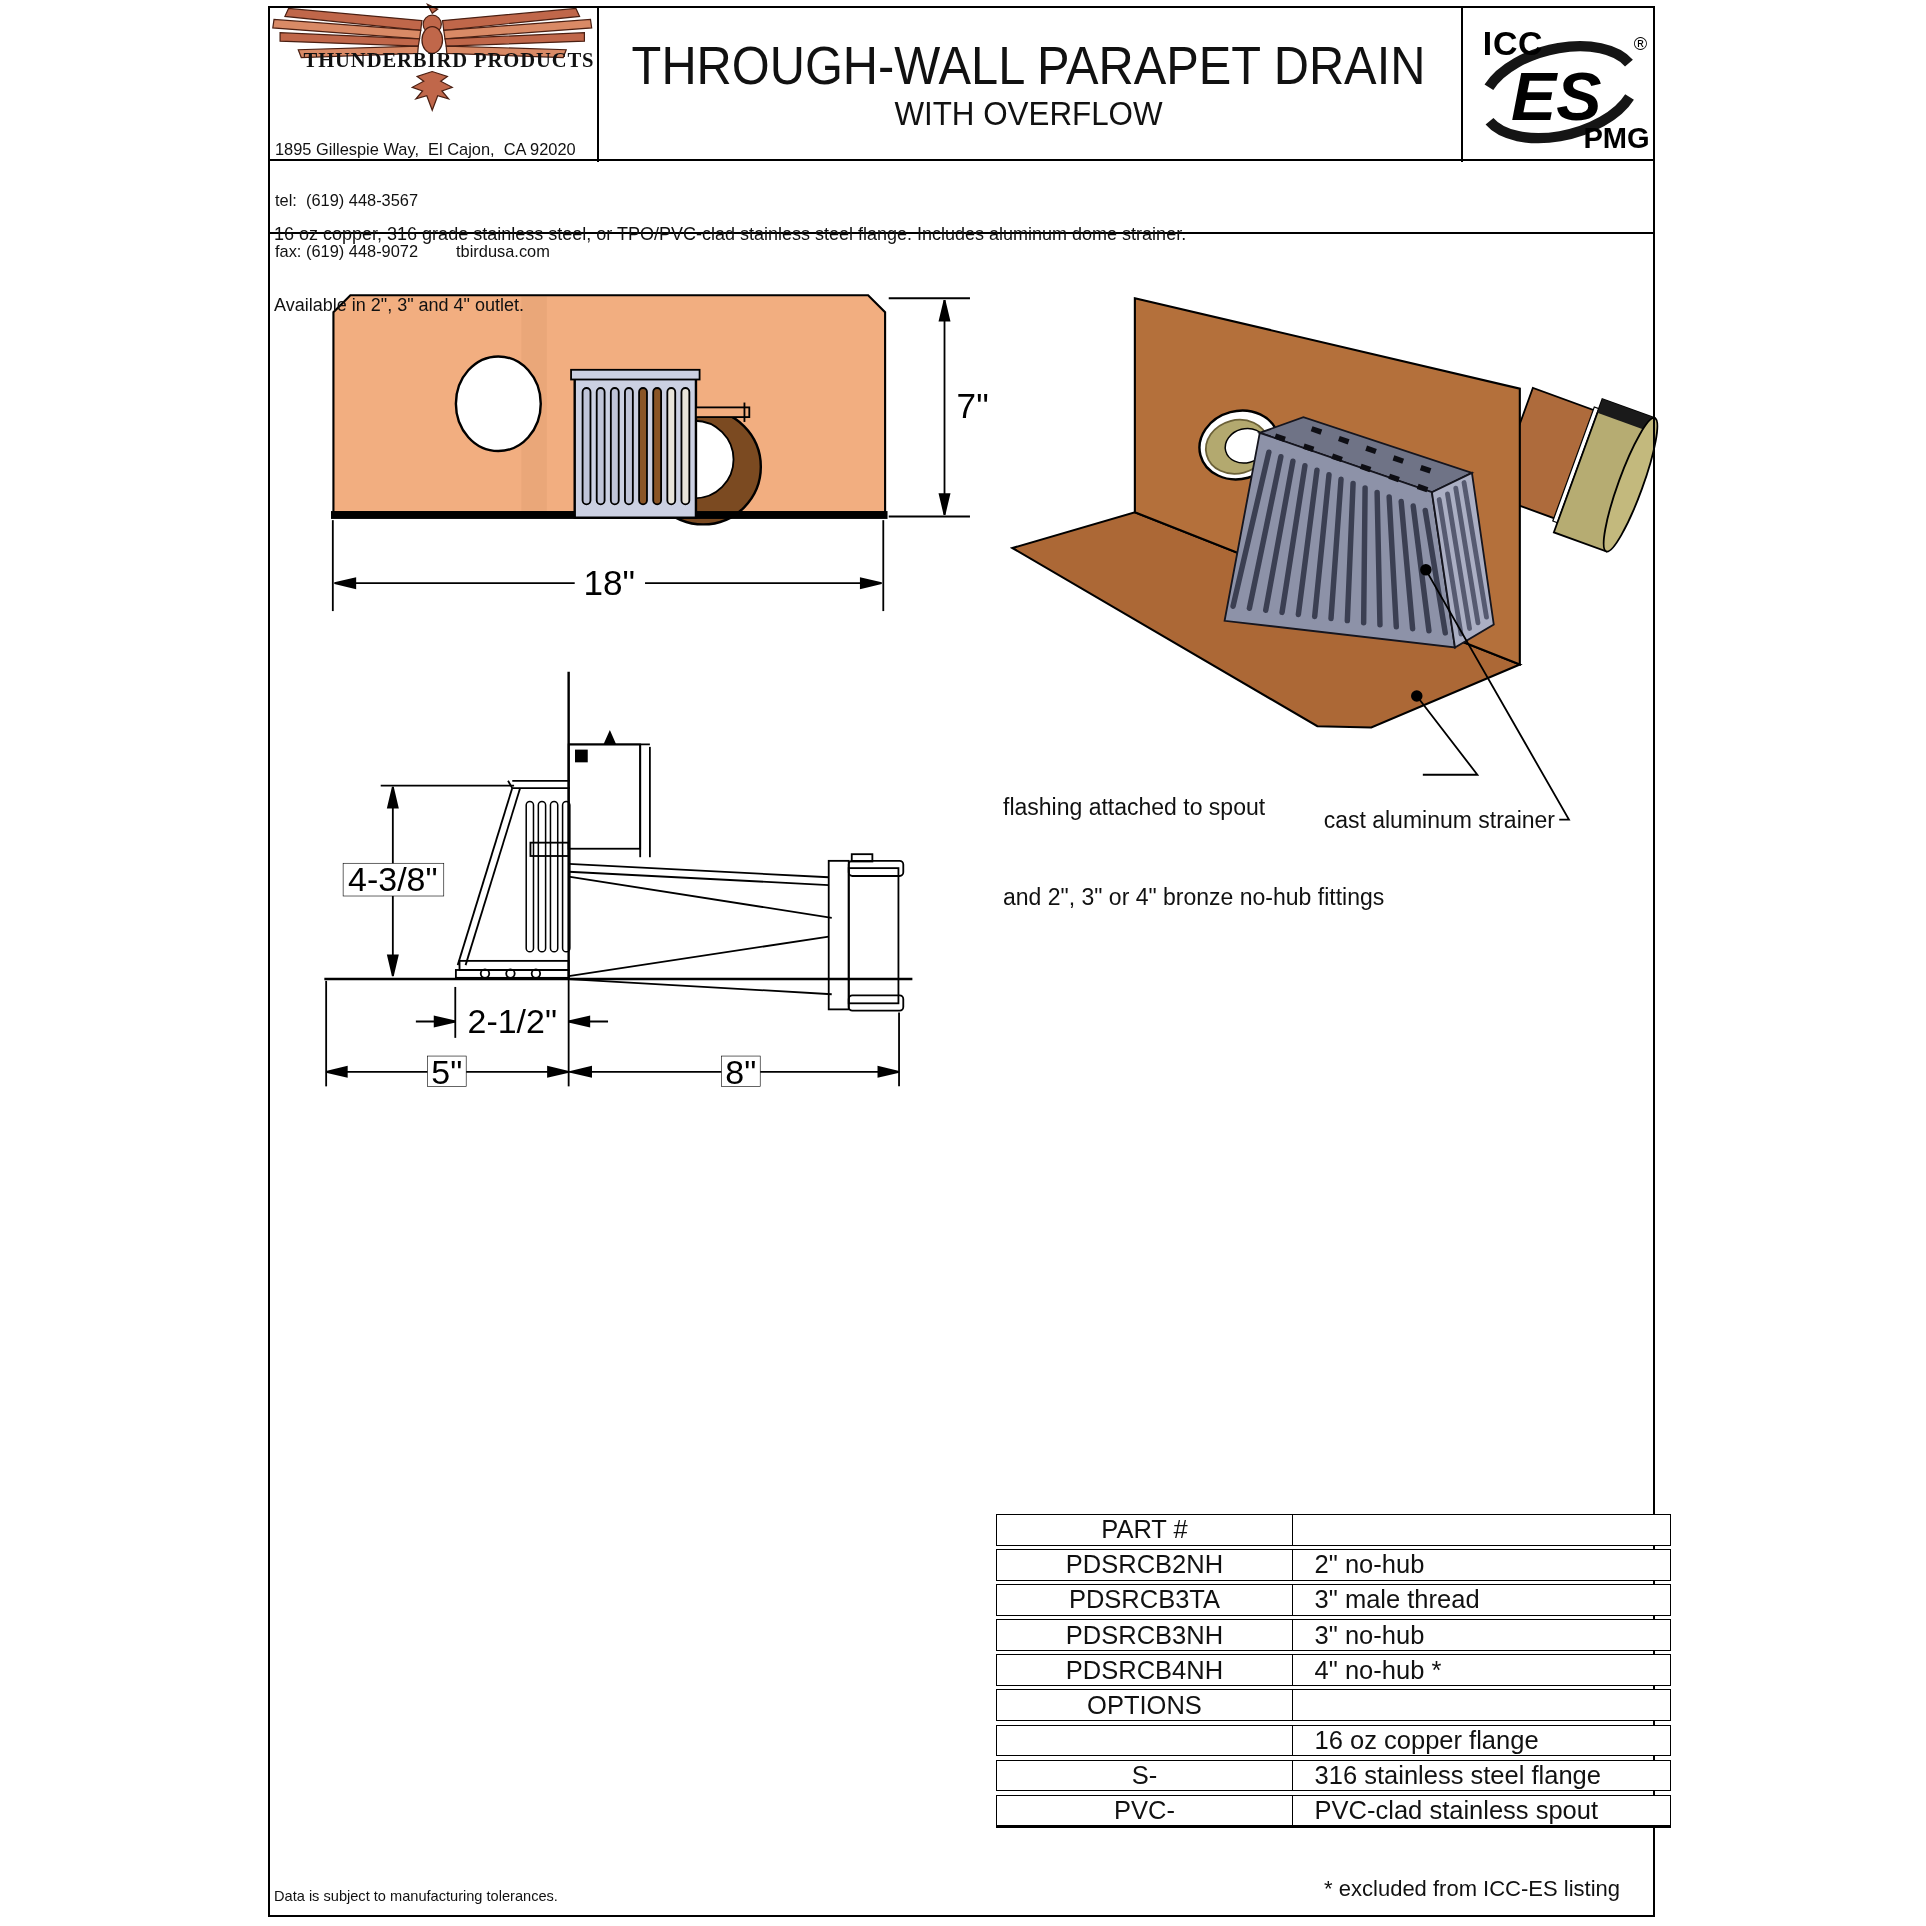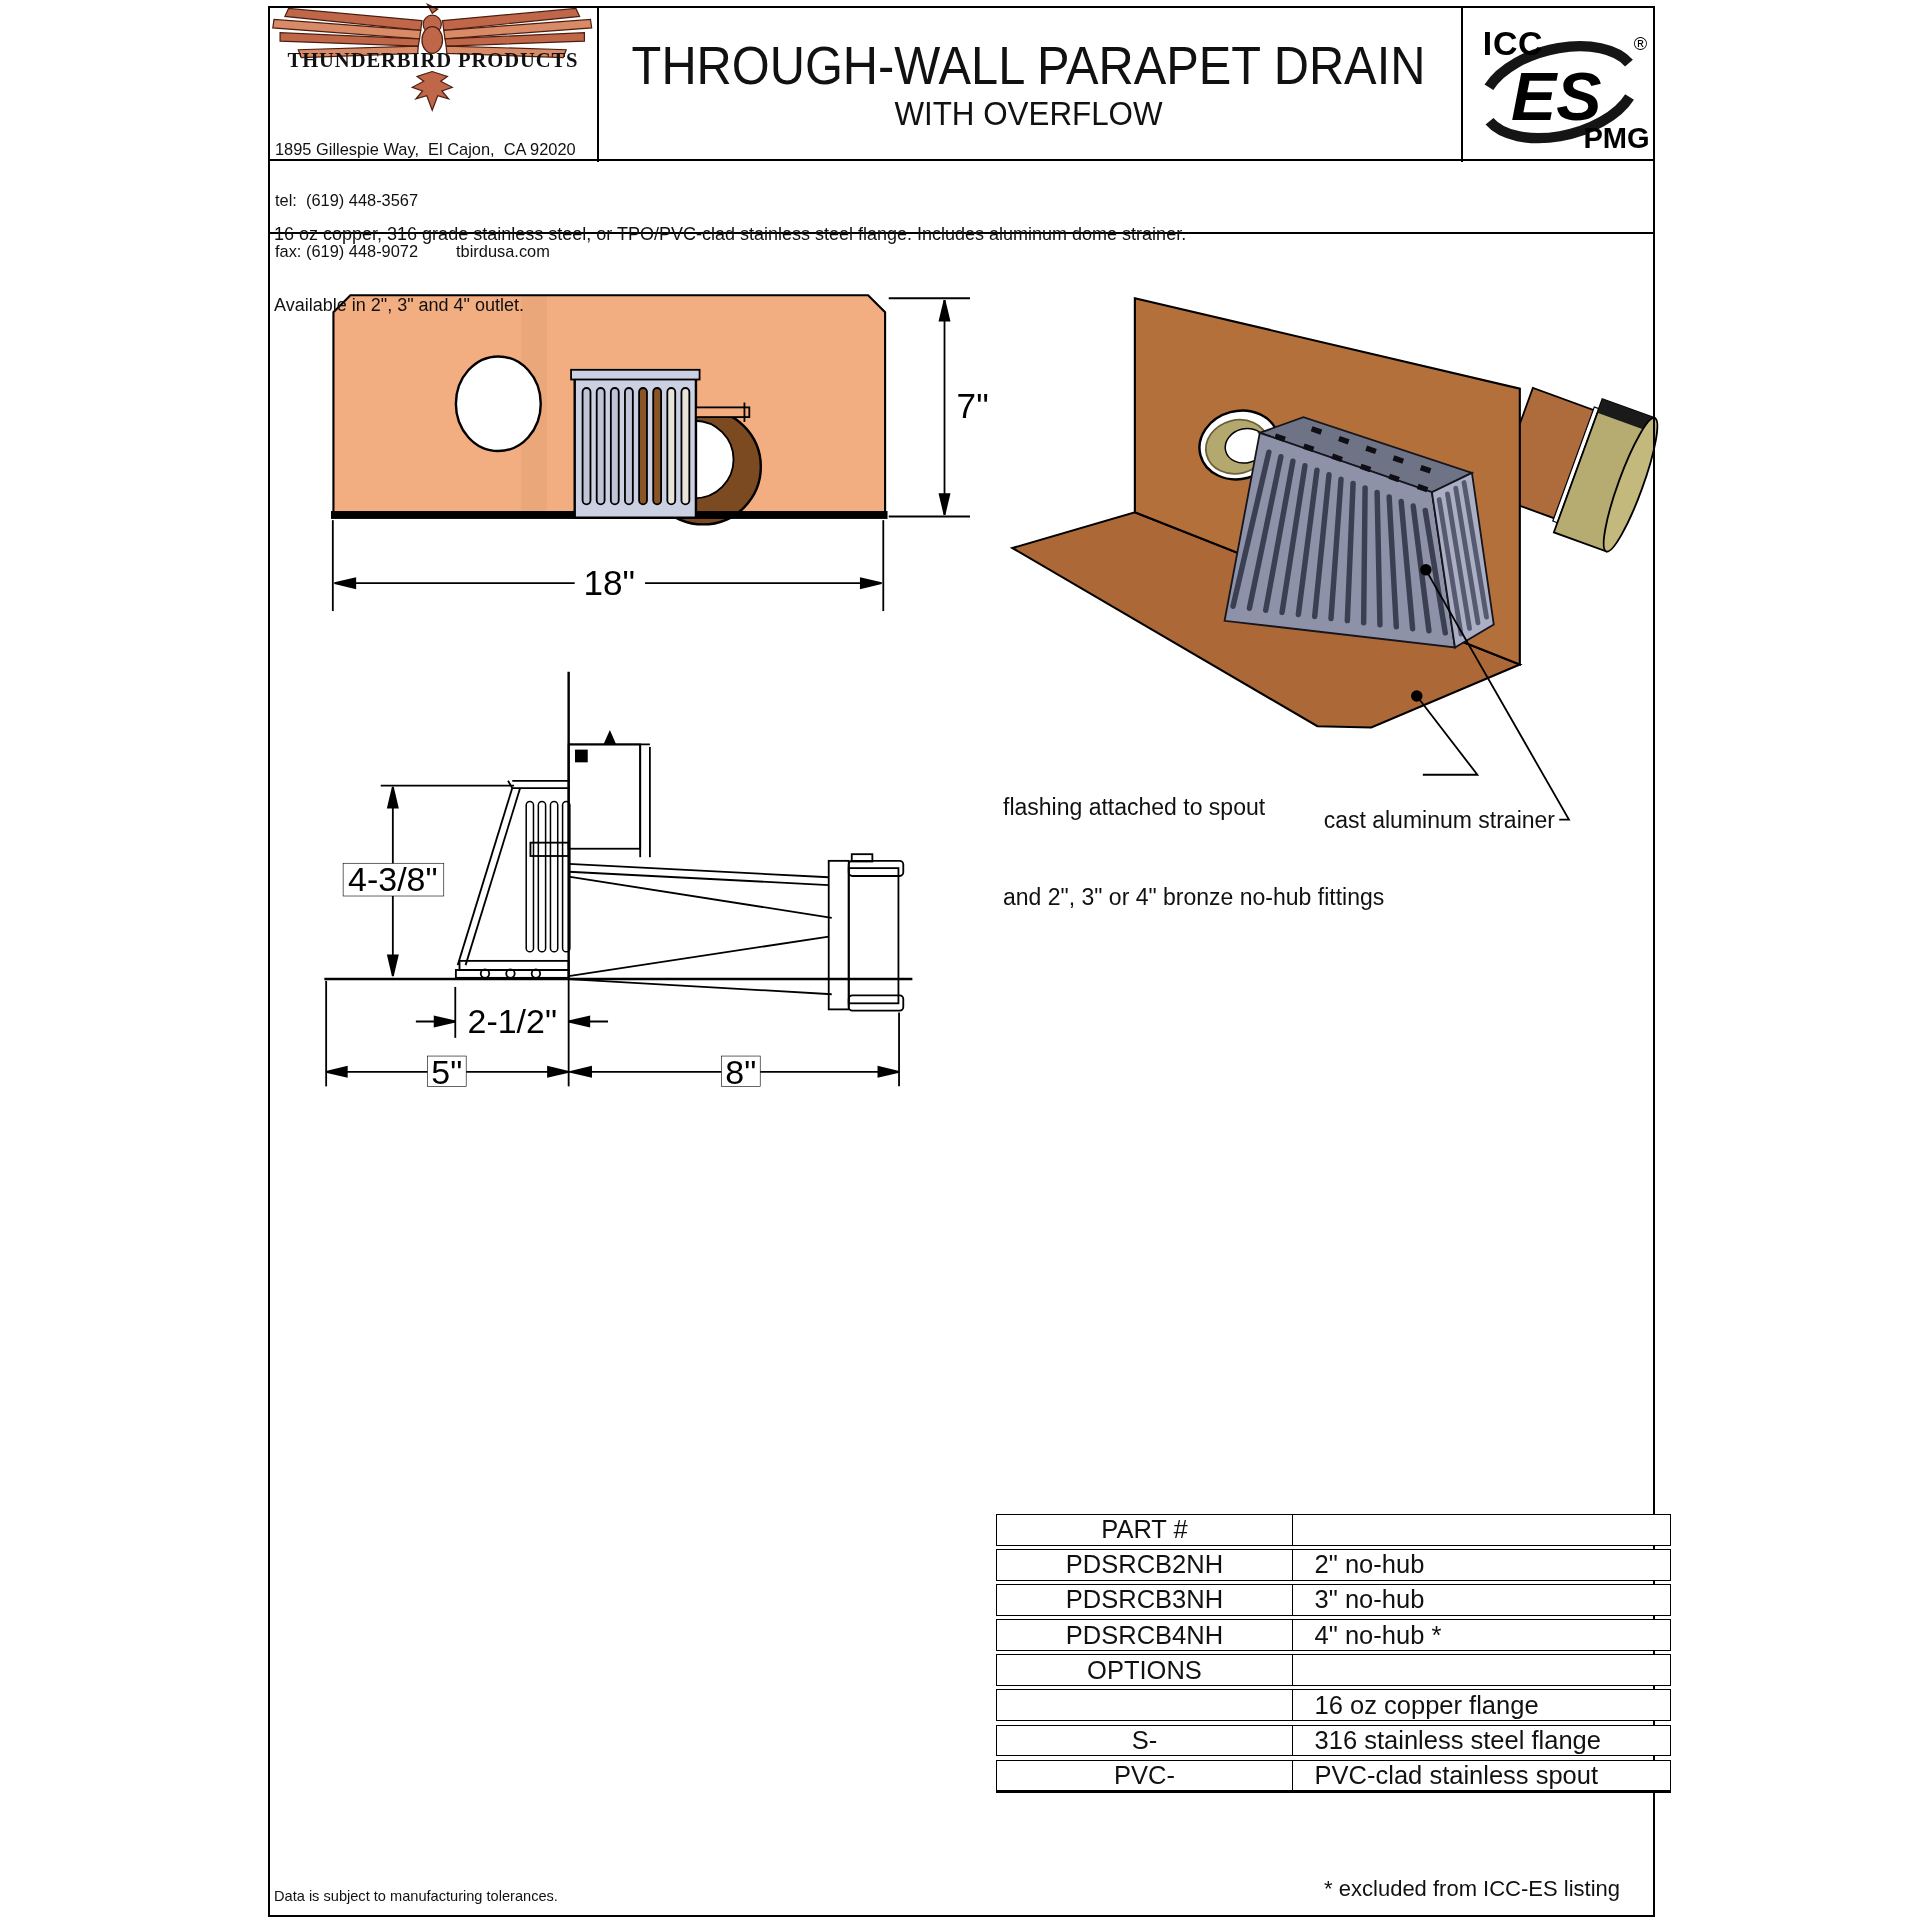--- a/index.html
+++ b/index.html
@@ -5,21 +5,21 @@
   html,body{margin:0;padding:0;background:#ffffff;}
   #page{position:relative;width:1926px;height:1926px;background:#fff;
         font-family:"Liberation Sans",sans-serif;color:#111;overflow:hidden;}
   .abs{position:absolute;}
   .ln{position:absolute;background:#000;}
   
   #page-border{position:absolute;left:268px;top:6px;width:1387px;height:1911px;
                border:2.4px solid #000;box-sizing:border-box;}
   
   #company-name{position:absolute;left:270px;top:49px;width:326px;text-align:center;
-    font-family:"Liberation Serif",serif;font-weight:bold;font-size:20.6px;letter-spacing:0.9px;}
+    font-family:"Liberation Serif",serif;font-weight:bold;font-size:20.6px;letter-spacing:0.9px;padding-left:16px;}
   #company-address{position:absolute;left:275px;top:107px;font-size:16.4px;line-height:17px;white-space:pre;}
   #company-address .web{margin-left:38px;}
   #doc-title{position:absolute;left:597px;top:35px;width:863px;text-align:center;
     font-size:53px;letter-spacing:0px;transform:scaleX(.92);}
   #doc-subtitle{position:absolute;left:597px;top:95px;width:863px;text-align:center;
     font-size:33px;transform:scaleX(.95);}
   #description{position:absolute;left:274px;top:176px;font-size:18px;line-height:23.6px;white-space:pre;}
   
   .note{position:absolute;font-size:23px;line-height:30px;white-space:pre;}
   #note-strainer{width:303px;text-align:right;}
@@ -295,20 +295,24 @@
     <div>
         <div class="t-row">
           <div class="t-cell-part">PART #</div>
           <div class="t-cell-desc"></div>
         </div>
         <div class="t-row">
           <div class="t-cell-part">PDSRCB2NH</div>
           <div class="t-cell-desc">2" no-hub</div>
         </div>
         <div class="t-row">
+          <div class="t-cell-part">PDSRCB3TA</div>
+          <div class="t-cell-desc">3" male thread</div>
+        </div>
+        <div class="t-row">
           <div class="t-cell-part">PDSRCB3NH</div>
           <div class="t-cell-desc">3" no-hub</div>
         </div>
         <div class="t-row">
           <div class="t-cell-part">PDSRCB4NH</div>
           <div class="t-cell-desc">4" no-hub *</div>
         </div>
         <div class="t-row">
           <div class="t-cell-part">OPTIONS</div>
           <div class="t-cell-desc"></div>

